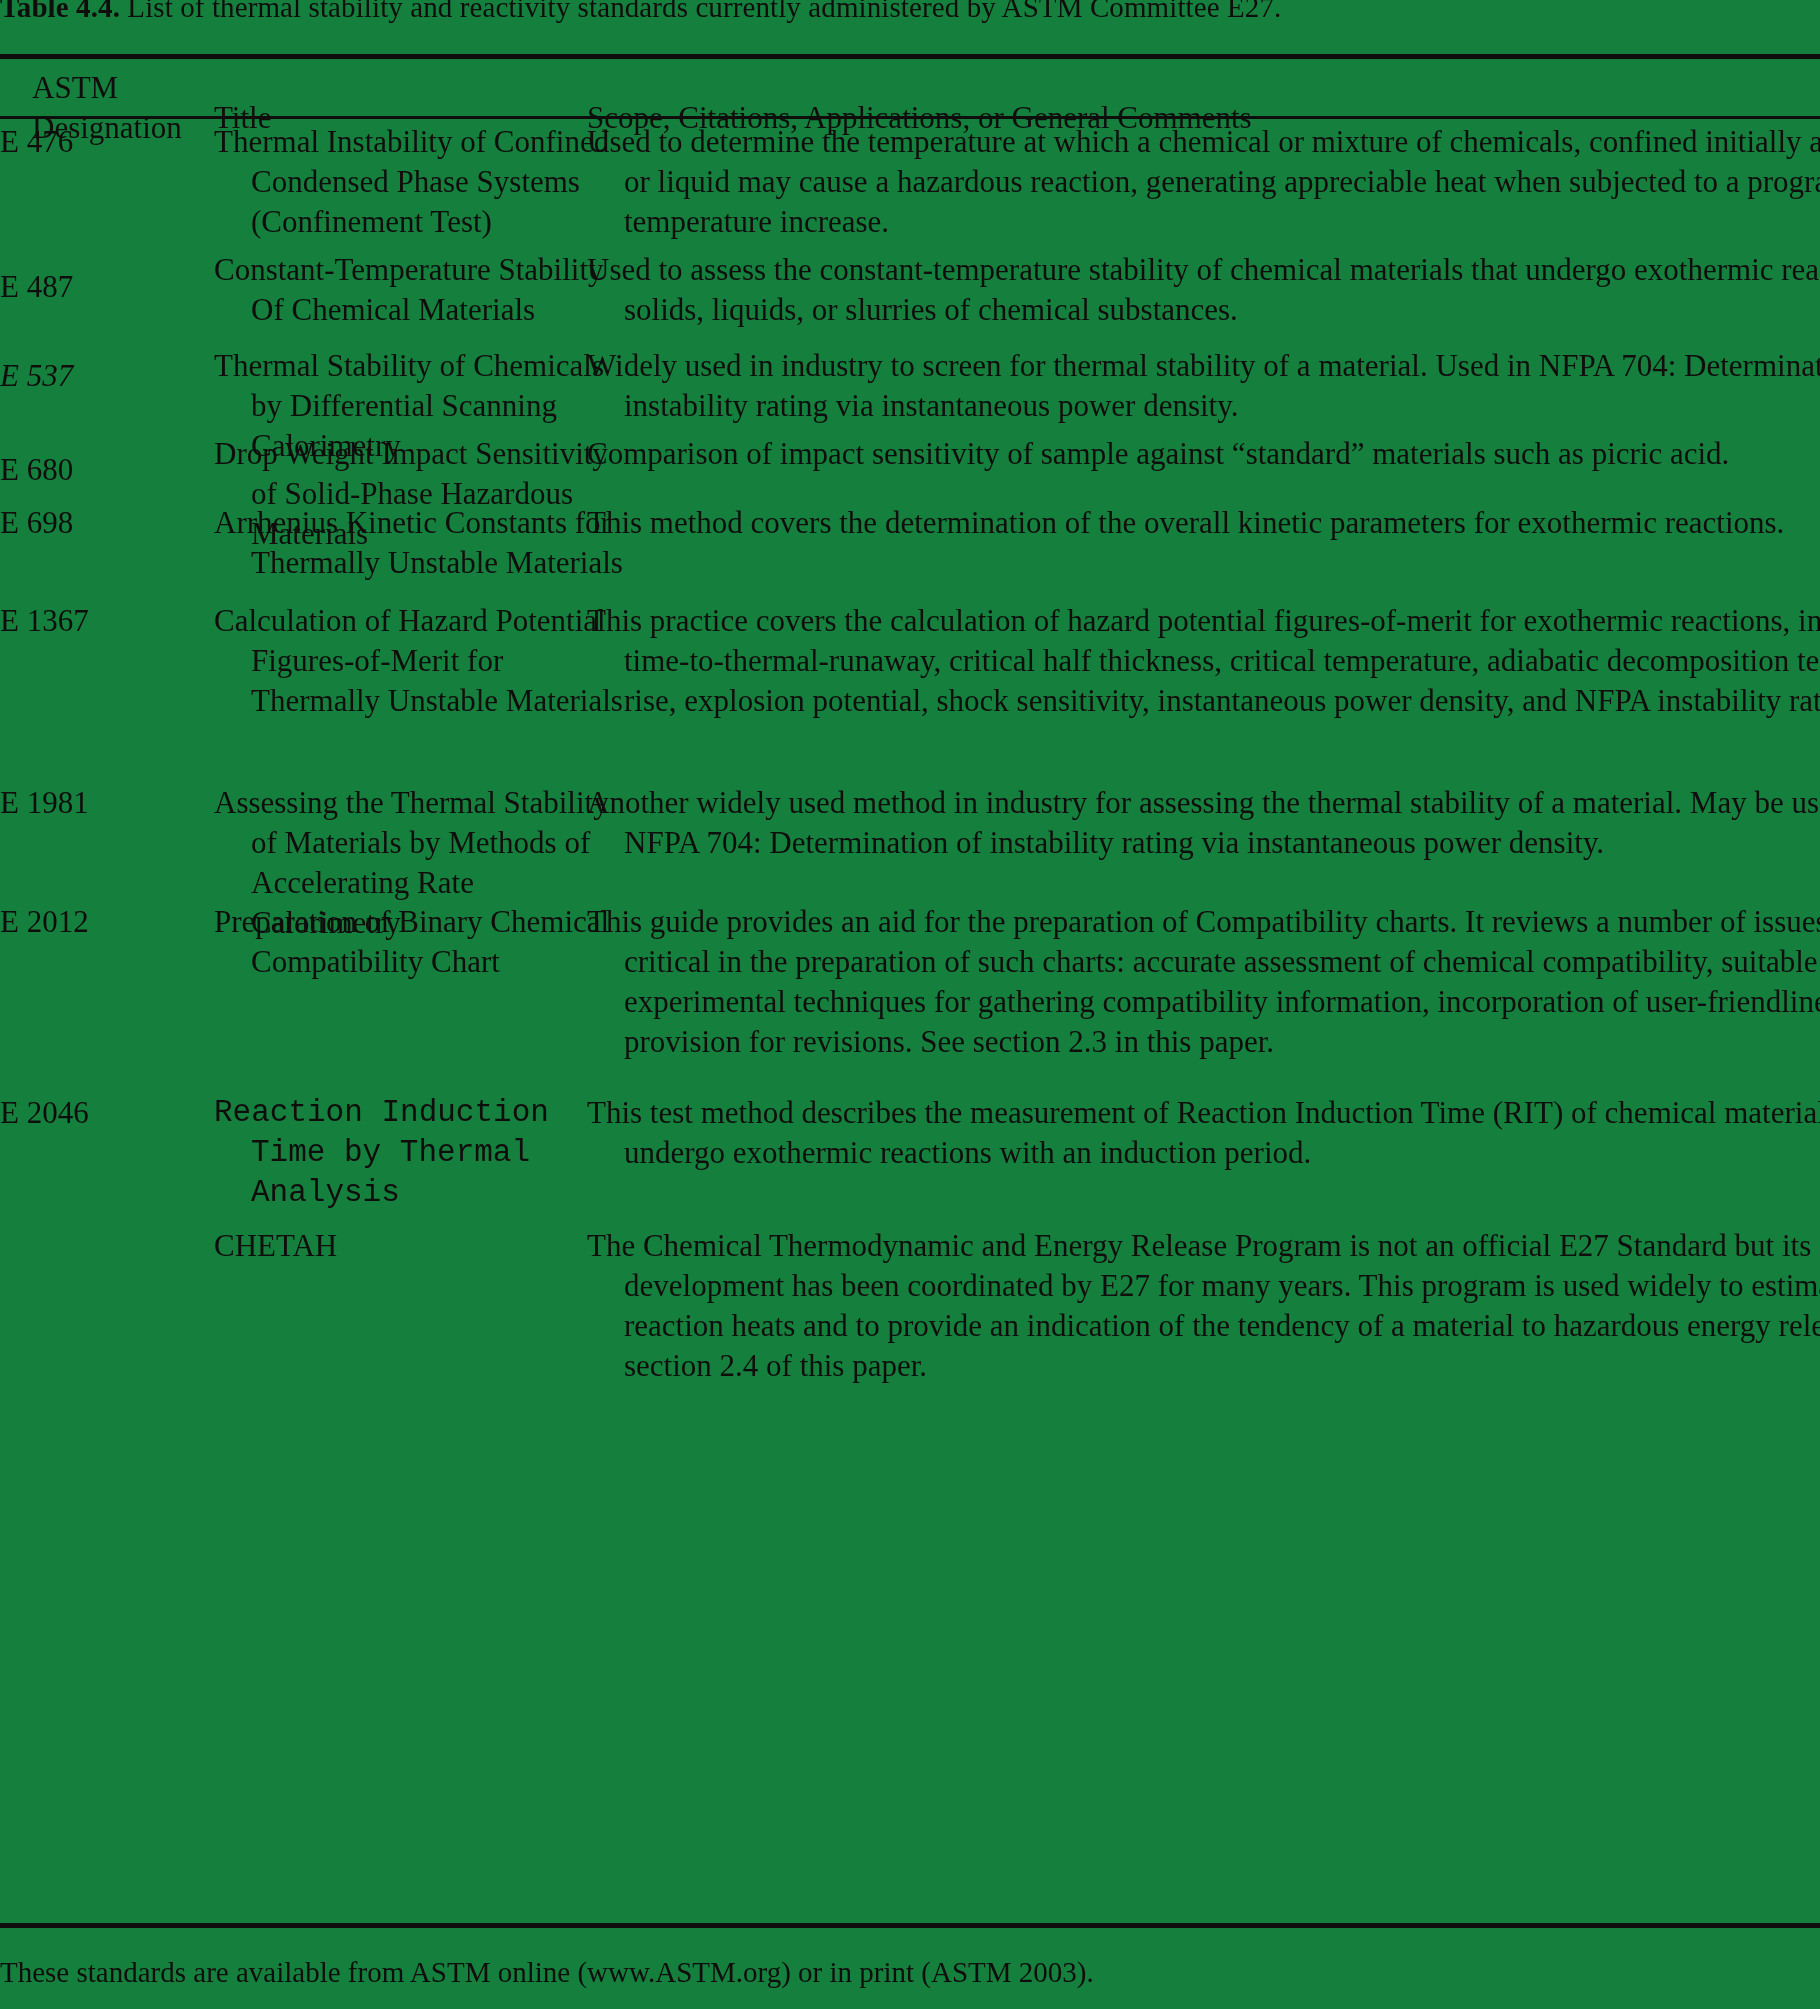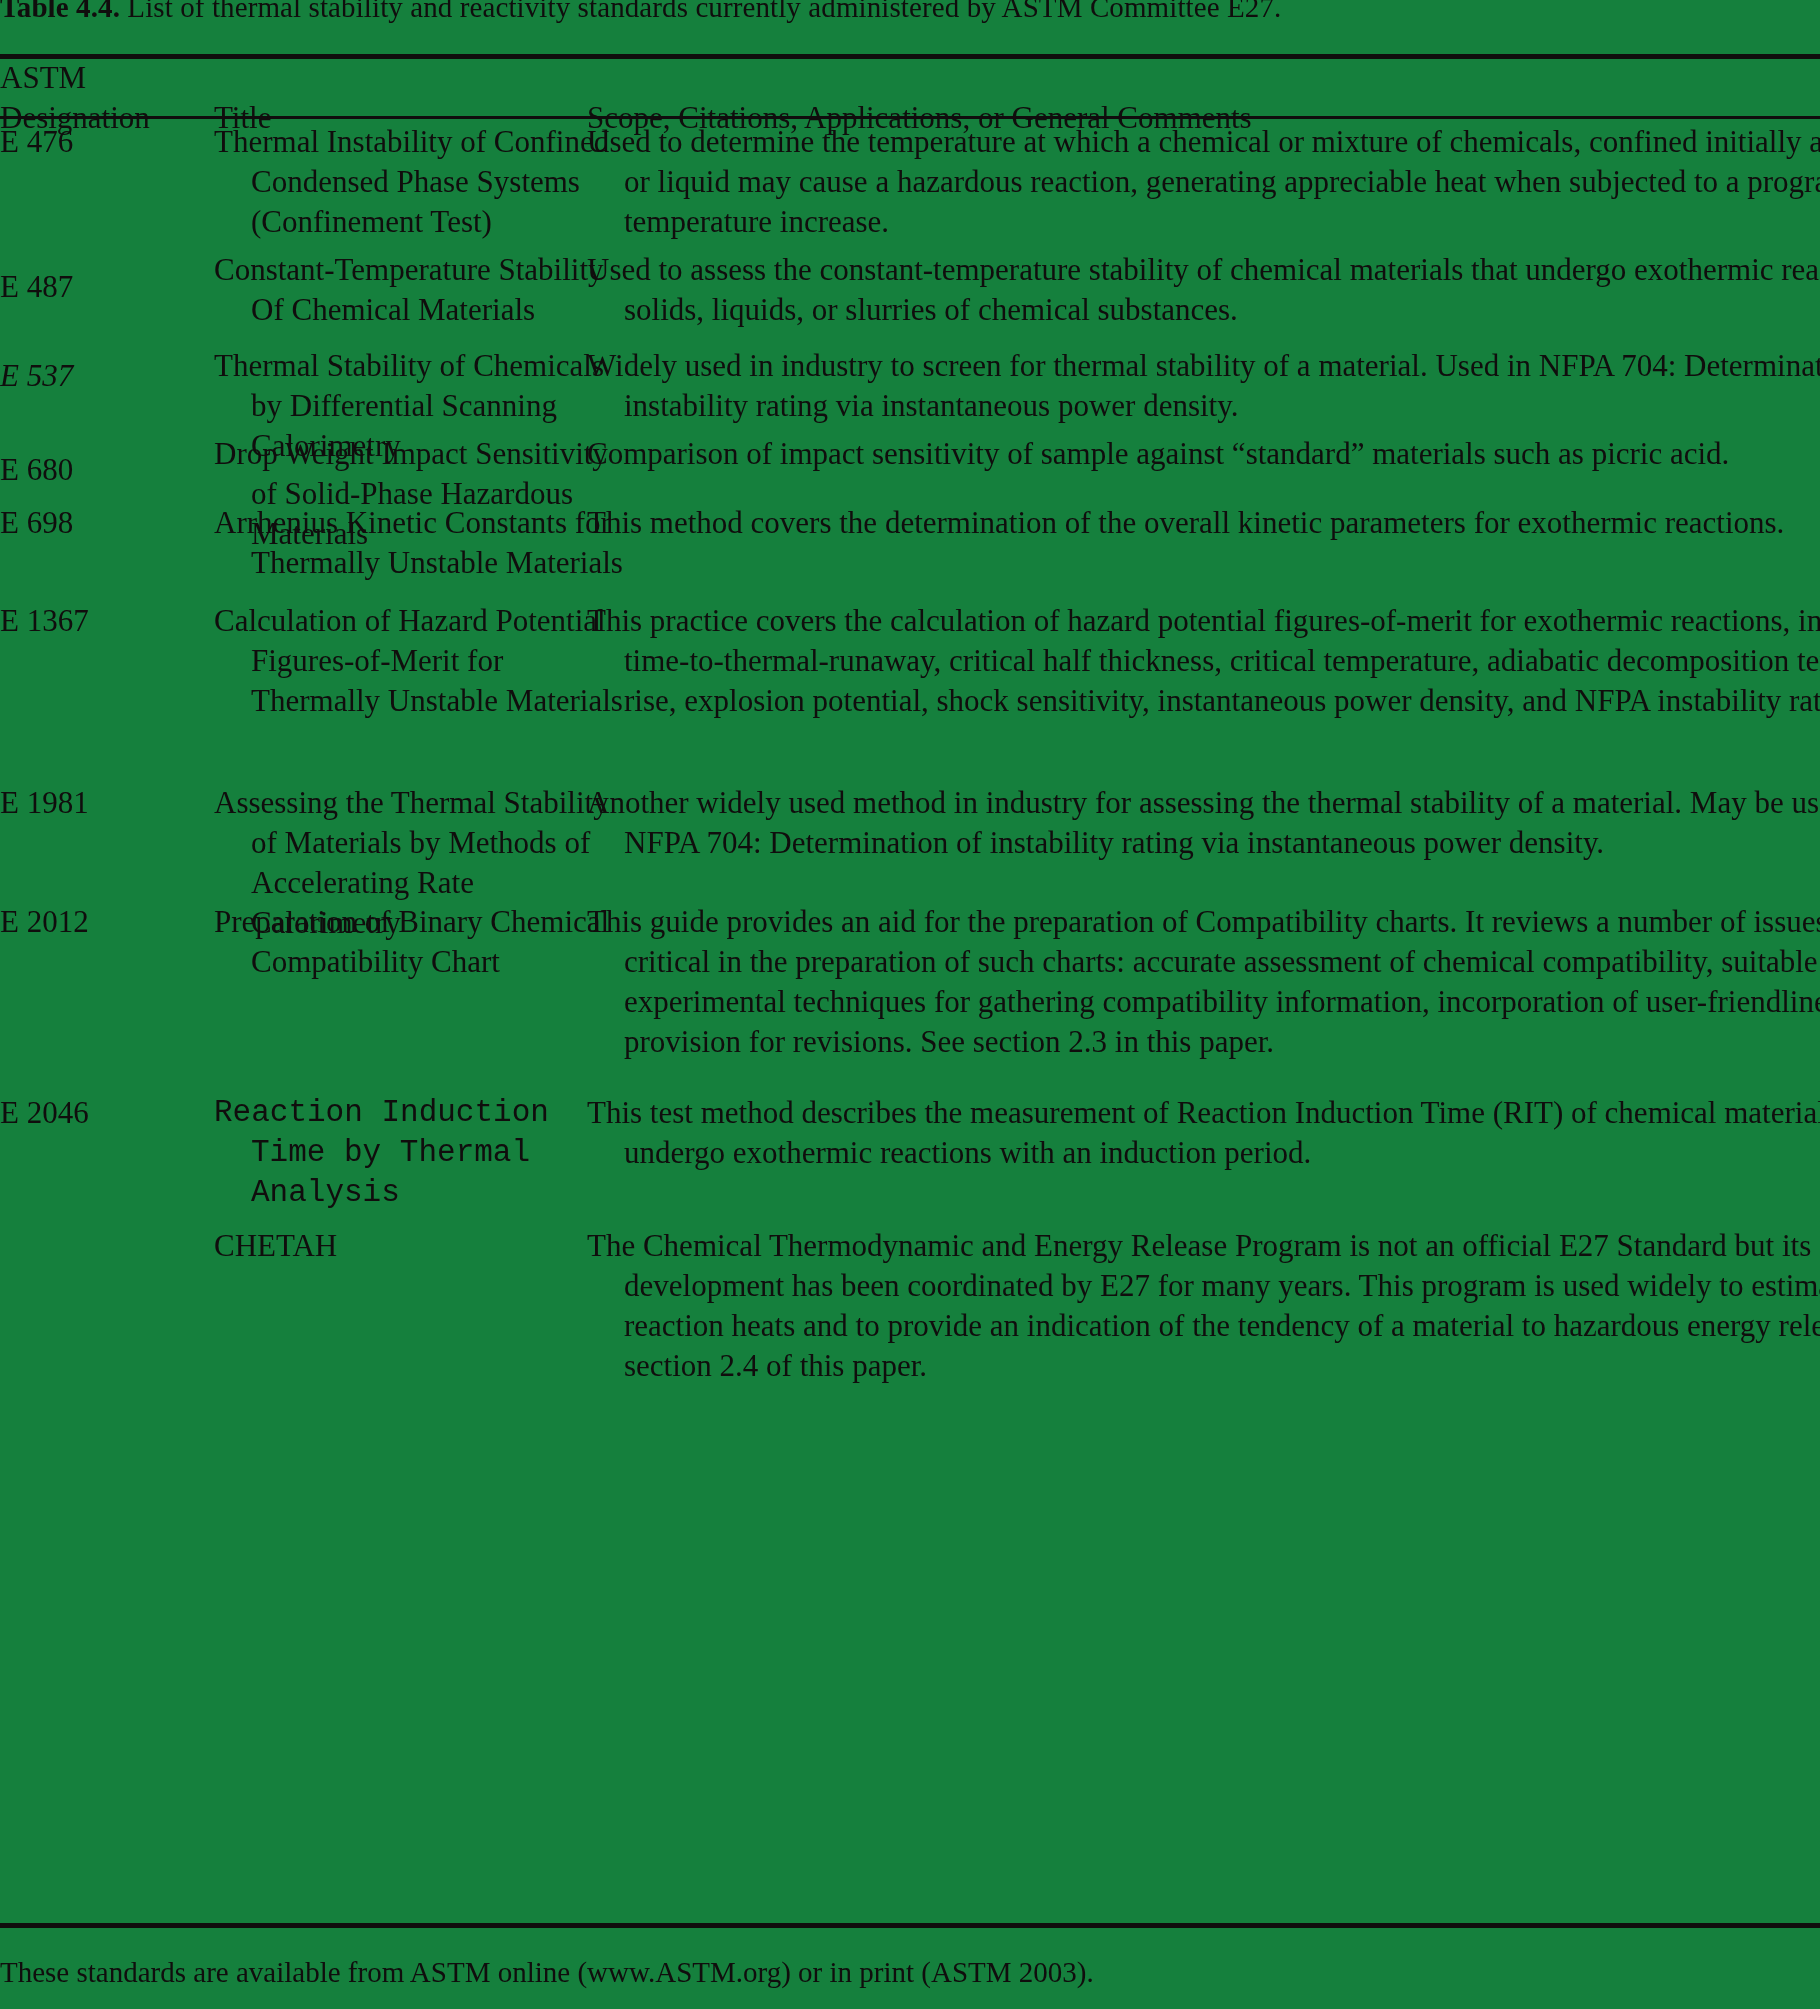--- a/index.html
+++ b/index.html
@@ -76,21 +76,21 @@
   .hang {
     padding-left: 37px;
     text-indent: -37px;
   }
 
   
   .thead .cell {
     font-size: 31px;
     line-height: 40px;
   }
-  #hdr-desig { left: 0px;   top: 58px; width: 207px; }
+  #hdr-desig { left: 0px;   top: 68px; width: 207px; padding-left: 32px; }
   #hdr-title { left: 214px; top: 98px; width: 373px; }
   #hdr-scope { left: 587px; top: 98px; width: 1324px; }
   #hdr-desig .l1 { display: block; }
   #hdr-desig .l2 { display: block; }
 
   
   .footnote {
     position: absolute;
     left: 58px;
     top: 1954px;

